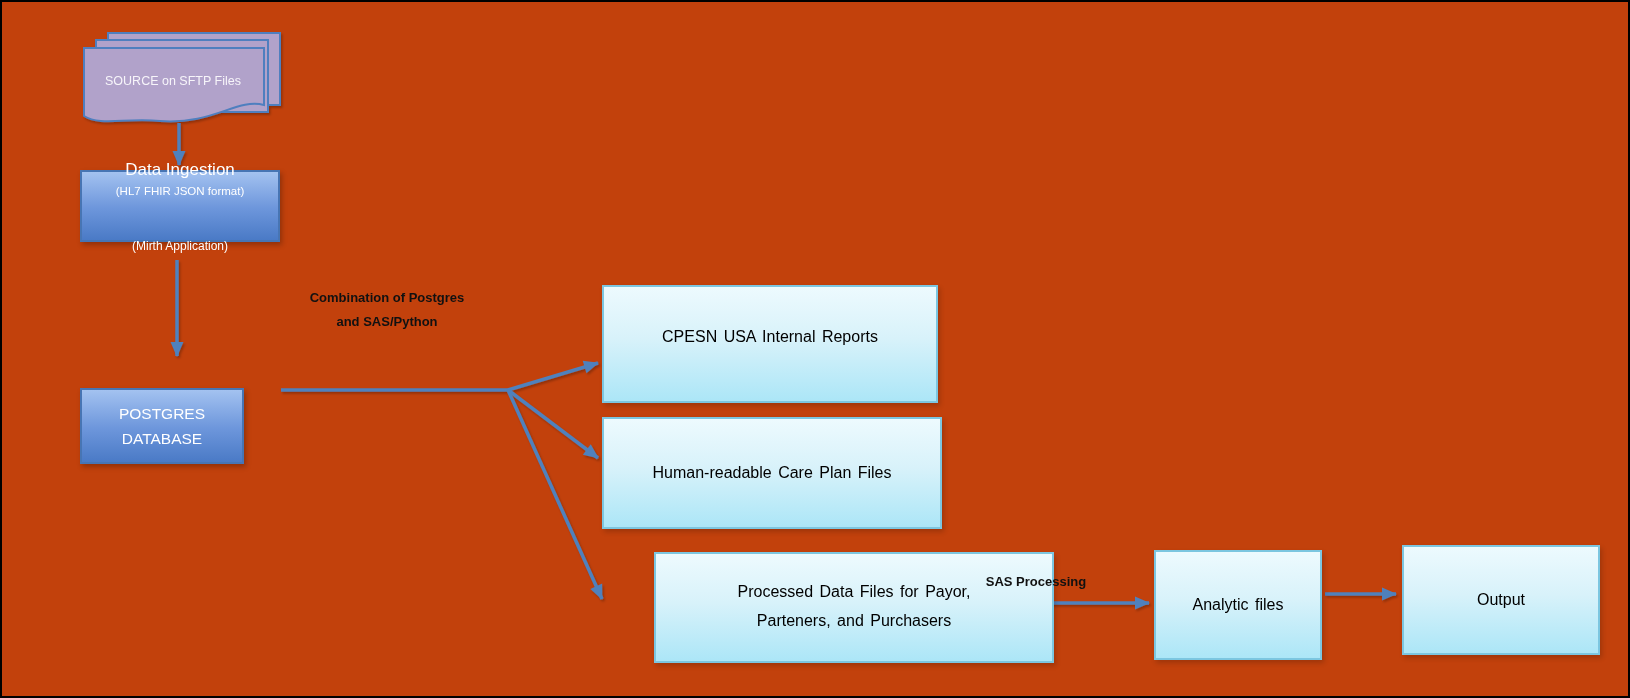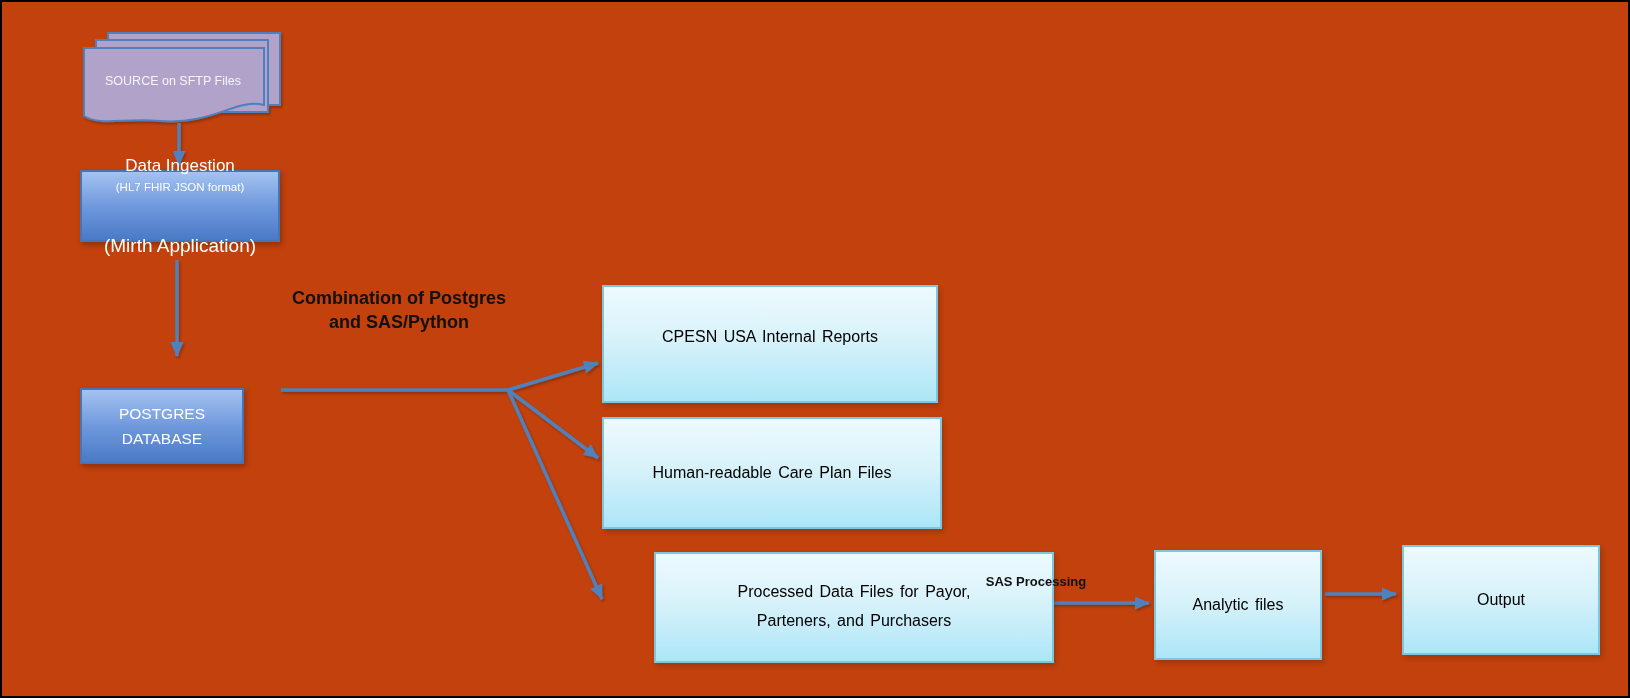--- a/index.html
+++ b/index.html
@@ -35,21 +35,21 @@
     border: 2px solid #7cc6e0;
     color: #000000;
     box-shadow: 2px 3px 5px rgba(0,0,0,0.18);
     font-size: 16px;
     word-spacing: 2px;
   }
 
   .node-ingestion { left: 78px; top: 168px; width: 200px; height: 72px; gap: 5px; }
   .node-ingestion .t1 { font-size: 17px; }
   .node-ingestion .t2 { font-size: 11.5px; }
-  .node-ingestion .t3 { font-size: 19px; margin-top: 37px; }
+  .node-ingestion .t3 { font-size: 12px; margin-top: 37px; }
 
   .node-postgres { left: 78px; top: 358px; width: 164px; height: 76px; font-size: 15.5px; line-height: 25px; margin-top: 28px; }
 
   .node-cpesn     { left: 600px;  top: 283px; width: 336px; height: 118px; padding-bottom: 14px; }
   .node-careplan  { left: 600px;  top: 415px; width: 340px; height: 112px; }
   .node-processed { left: 604px;  top: 550px; width: 400px; height: 111px; line-height: 29px; padding-bottom: 4px; margin-left: 48px; }
   .node-analytic  { left: 1152px; top: 548px; width: 168px; height: 110px; }
   .node-output    { left: 1400px; top: 543px; width: 198px; height: 110px; }
 
   .doc-label {
@@ -58,21 +58,21 @@
     display: flex; align-items: center; justify-content: center;
     color: #f7f5fa; font-size: 12.5px; text-align: center;
   }
 
   .edge-label {
     position: absolute;
     font-weight: bold;
     color: #111111;
     text-align: center;
   }
-  .label-combination { left: 272px; top: 284px; width: 250px; font-size: 18px; line-height: 24px; }
+  .label-combination { left: 260px; top: 284px; width: 250px; font-size: 13px; line-height: 24px; }
   .label-sas         { left: 954px; top: 572px; width: 160px; font-size: 13px; }
 </style>
 </head>
 <body>
 
 <div class="canvas">
 
   <svg class="layer" width="1630" height="698" viewBox="0 0 1630 698">
     <defs>
       <marker id="arw" markerUnits="userSpaceOnUse" markerWidth="18" markerHeight="16" refX="15" refY="8" orient="auto">

